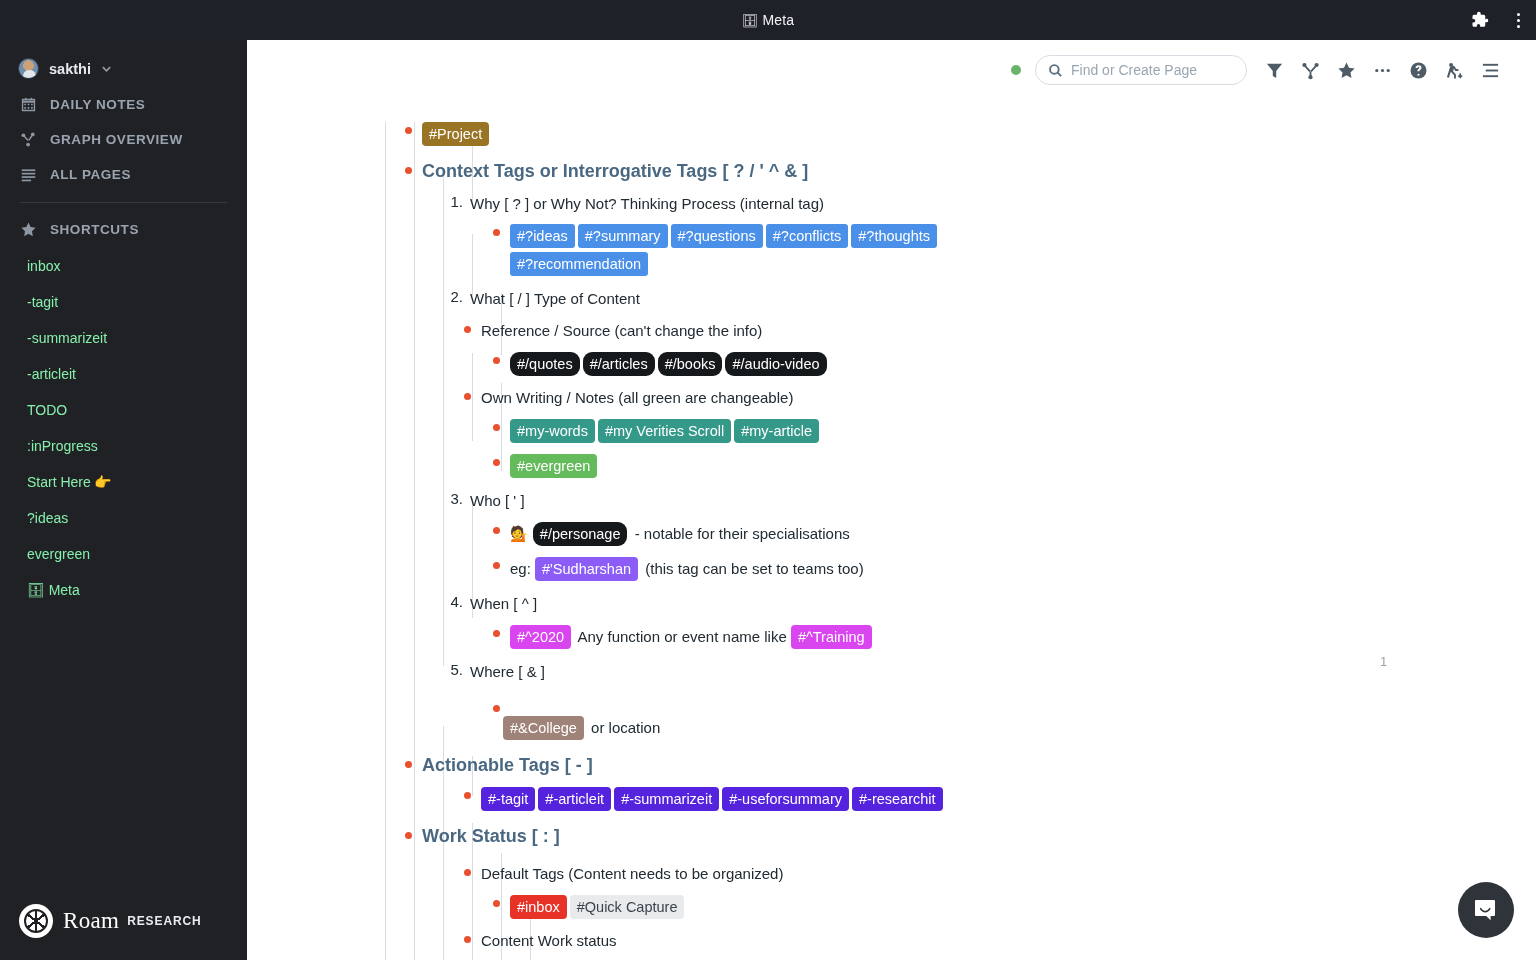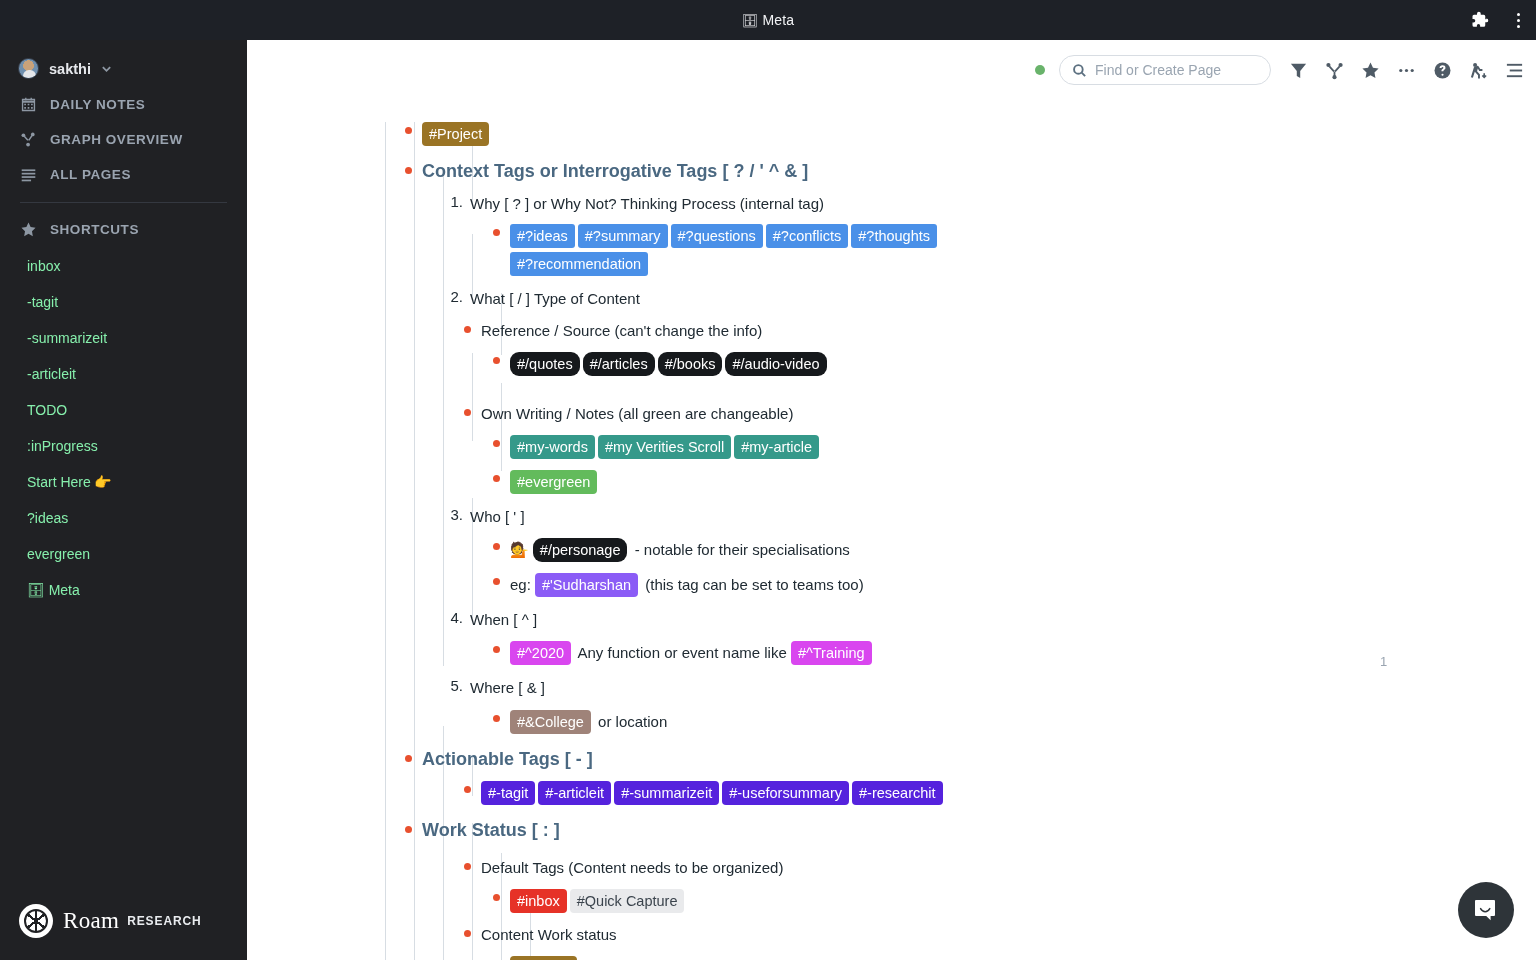--- a/index.html
+++ b/index.html
@@ -94,21 +94,21 @@
   #roam-sub { color:#e9ecef; font-size:12px; font-weight:700; letter-spacing:.9px; margin-left:-2px;}
 
   
   #main {
     position: absolute; top: 40px; left: 247px;
     width: 1289px; height: 920px;
     background: #ffffff;
   }
   #topbar {
     position: absolute; top: 0; right: 0; height: 60px;
-    display: flex; align-items: center; gap: 0px; padding-right: 12px;
+    display: flex; align-items: center; gap: 0px; padding-right: 36px;
   }
   #status-dot { width: 10px; height: 10px; border-radius: 50%; background: #69b36b; margin-right: 14px; }
   #searchbox {
     display: flex; align-items: center; gap: 8px;
     width: 212px; height: 30px;
     border: 1px solid #d8dde3; border-radius: 16px;
     padding: 0 12px; background: #fff;
   }
   #search-input {
     border: none; outline: none; background: transparent;
@@ -360,21 +360,21 @@
       <div class="bullet"></div>
       <div class="txt">Reference / Source (can't change the info)</div>
     </div>
     <div class="row" style="margin-left:246px; margin-top:3px;">
       <div class="bullet"></div>
       <div class="txt">
         <span class="tag t-black">#/quotes</span><span class="tag t-black">#/articles</span><span class="tag t-black">#/books</span><span class="tag t-black">#/audio-video</span>
       </div>
     </div>
 
-    <div class="row" style="margin-left:217px; margin-top:20px;">
+    <div class="row" style="margin-left:217px; margin-top:4px;">
       <div class="bullet"></div>
       <div class="txt">Own Writing / Notes (all green are changeable)</div>
     </div>
     <div class="row" style="margin-left:246px; margin-top:3px;">
       <div class="bullet"></div>
       <div class="txt">
         <span class="tag t-teal">#my-words</span><span class="tag t-teal">#my Verities Scroll</span><span class="tag t-teal">#my-article</span>
       </div>
     </div>
     <div class="row" style="margin-left:246px; margin-top:3px;">
@@ -410,21 +410,21 @@
       <div class="bullet"></div>
       <div class="txt">
         <span class="tag t-gray">#^2020</span><span class="plain"> Any function or event name like </span><span class="tag t-gray">#^Training</span>
       </div>
     </div>
 
     <div class="row" style="margin-left:194px; margin-top:5px;">
       <div class="num">5.</div>
       <div class="txt" style="padding-left:0;">Where [ &amp; ]</div>
     </div>
-    <div class="row" style="margin-left:246px; margin-top:4px;">
+    <div class="row" style="margin-left:246px; margin-top:10px;flex-direction:column;">
       <div class="bullet"></div>
       <div class="txt">
         <span class="tag t-taupe">#&amp;College</span><span class="plain"> or location</span>
       </div>
     </div>
 
     <div class="row" style="margin-left:158px; margin-top:6px;">
       <div class="bullet" style="margin-top:11px;"></div>
       <div class="txt lvl-head">Actionable Tags [ - ]</div>
     </div>

